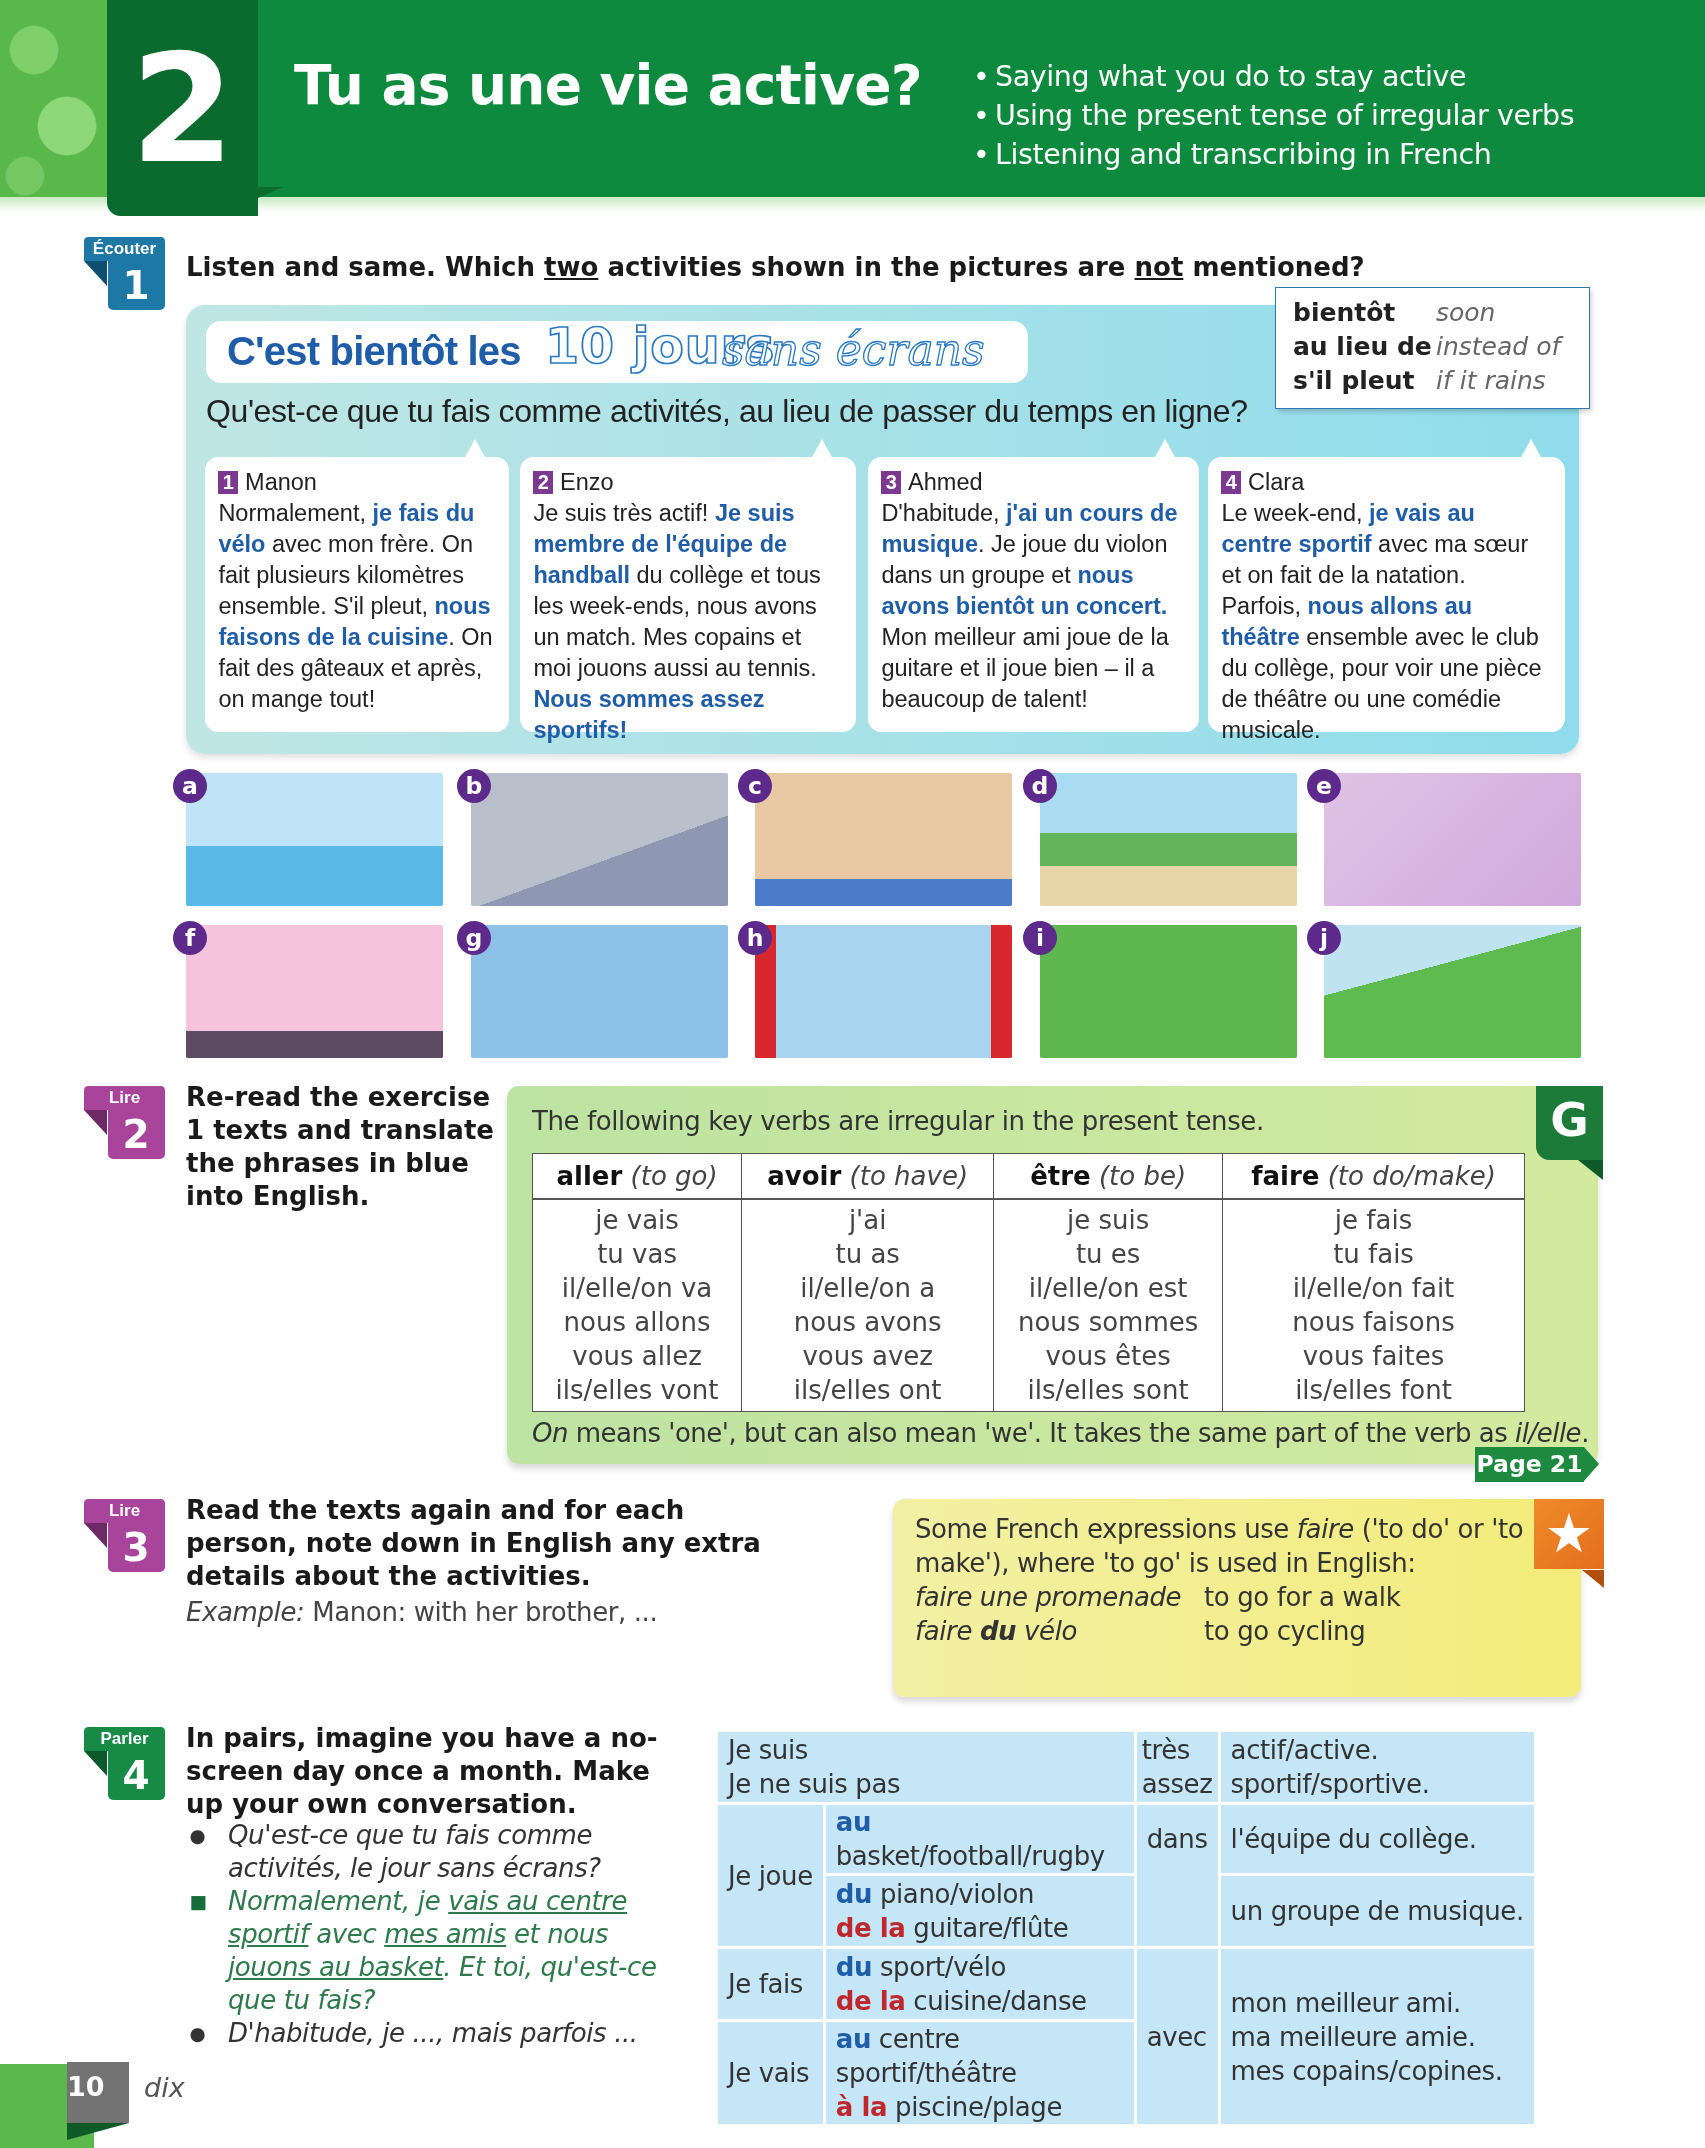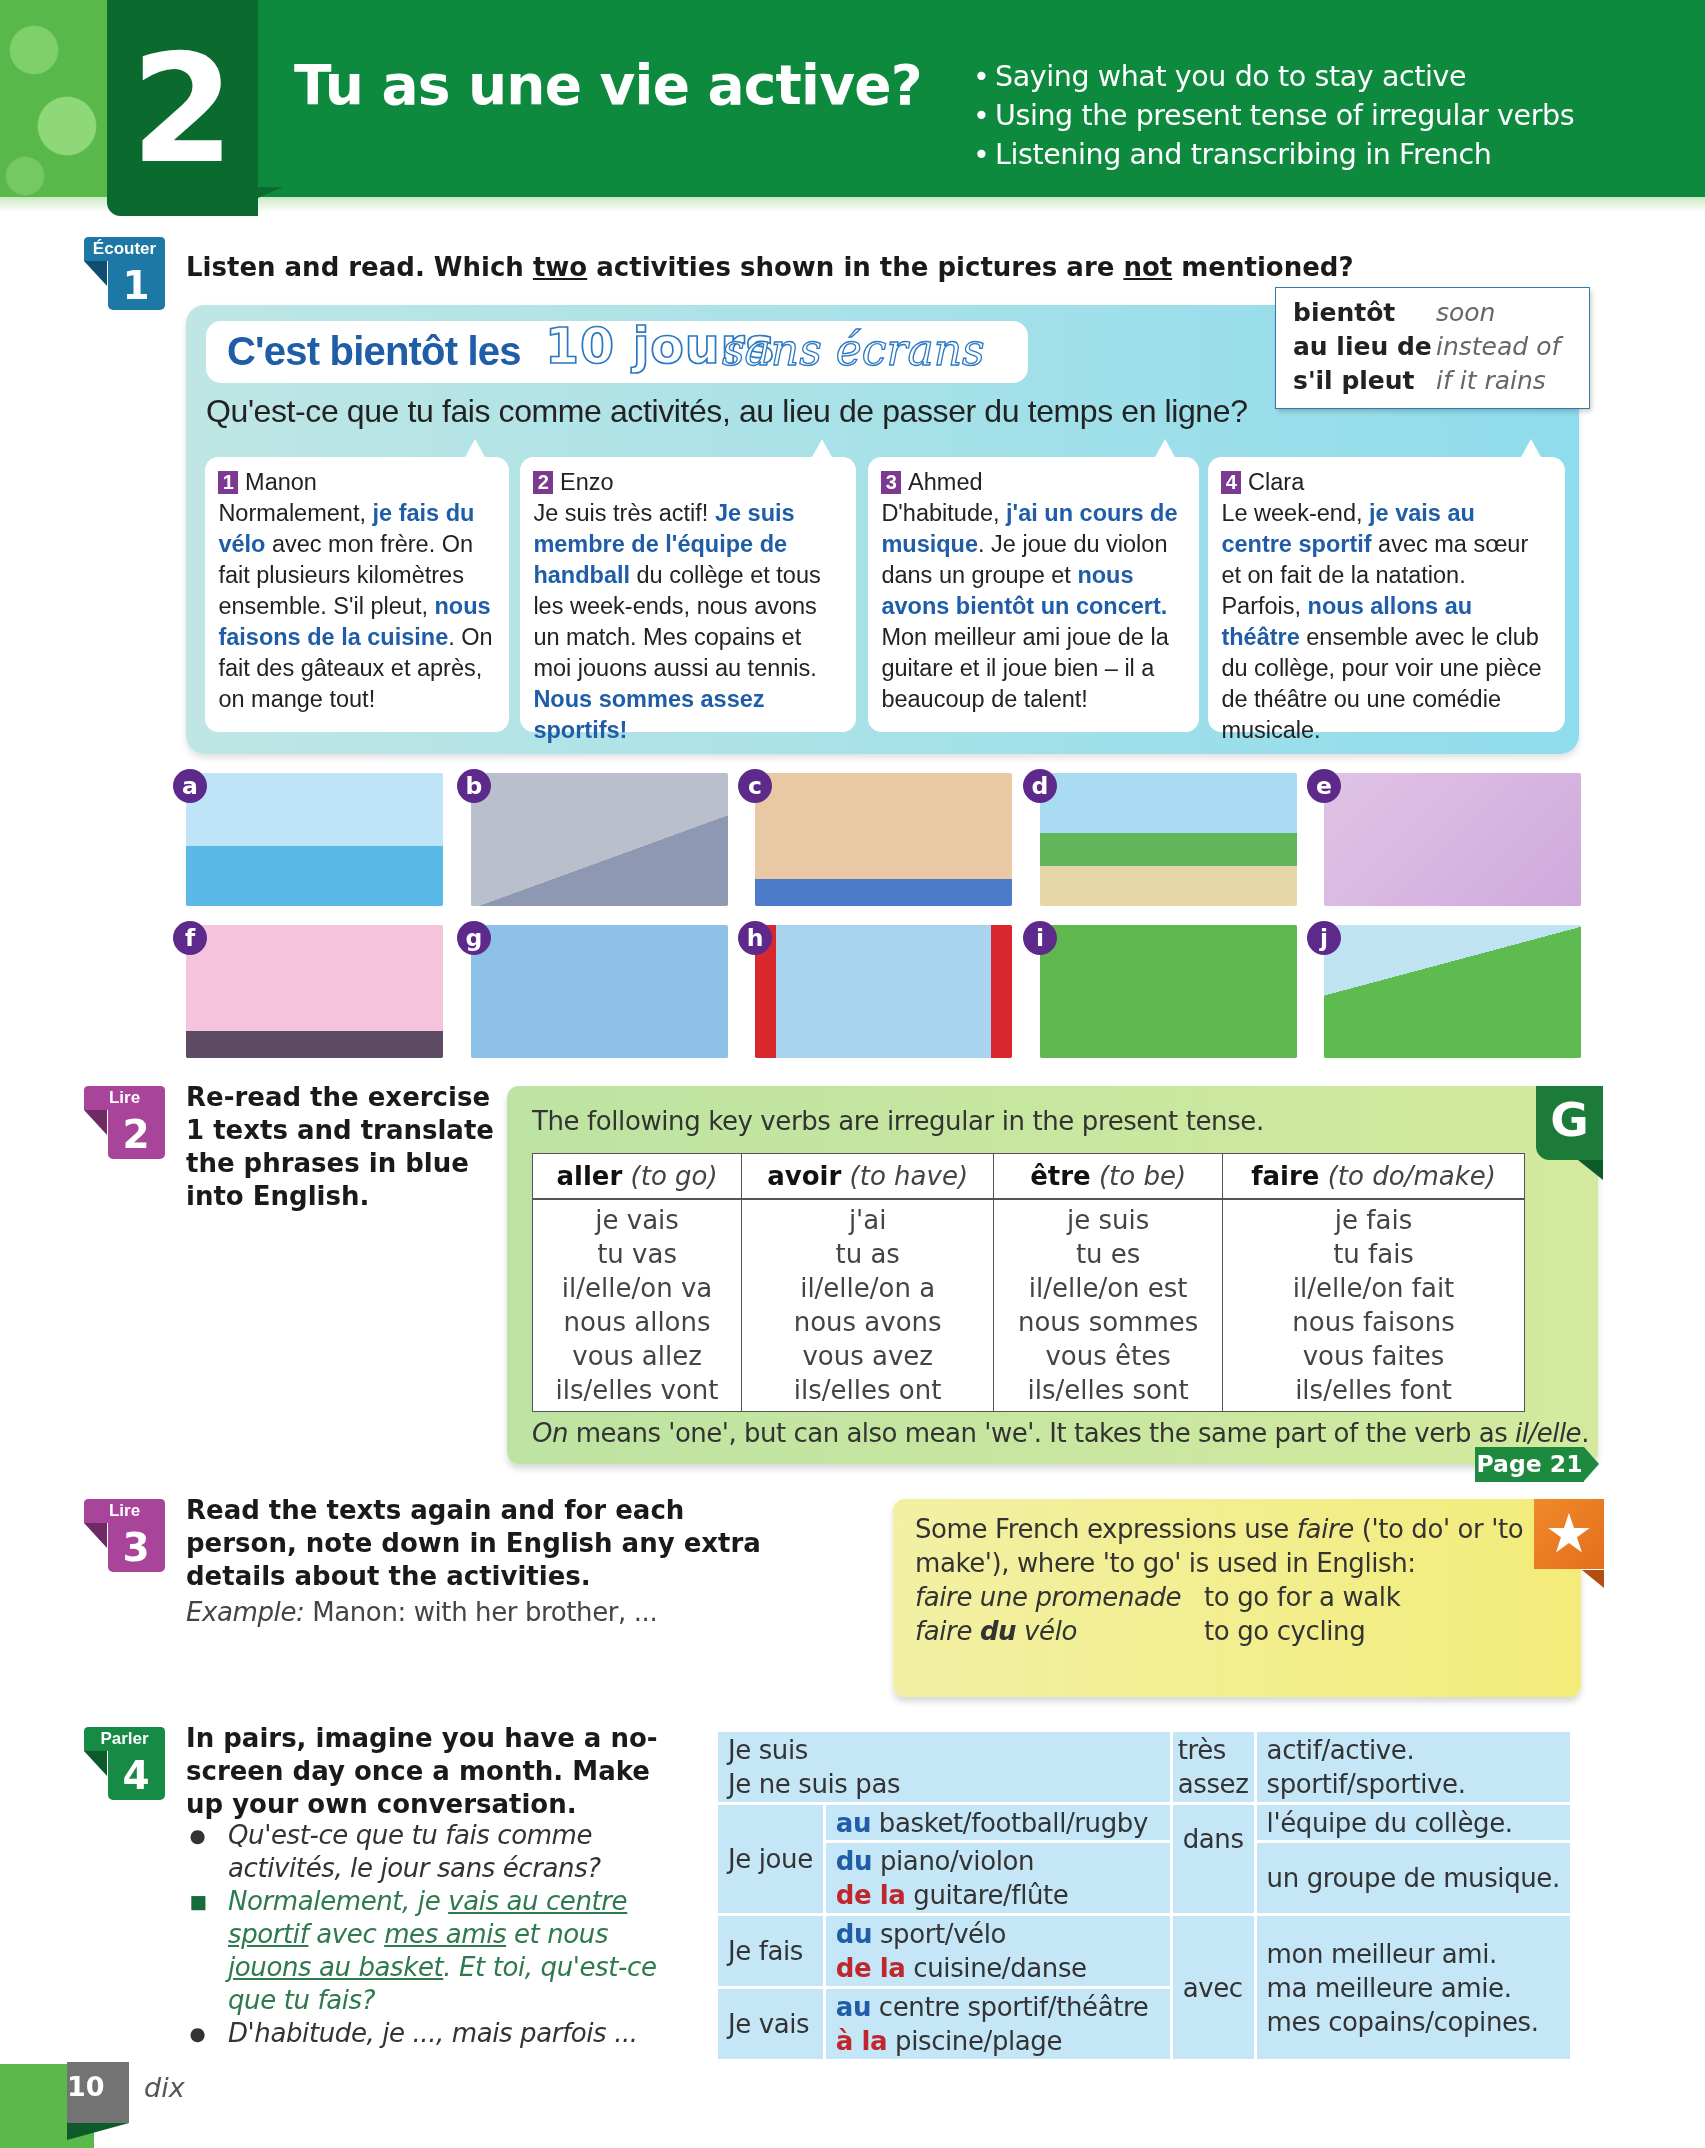--- a/index.html
+++ b/index.html
@@ -106,21 +106,21 @@
   <li>Using the present tense of irregular verbs</li>
   <li>Listening and transcribing in French</li>
 </ul>
 
 <div class="abs badge b-blue" style="left:84px;top:237px">
   <div class="lbl">Écouter</div>
   <div class="fold"></div>
   <div class="num">1</div>
 </div>
 <div class="abs instr" style="left:186px;top:250px">
-  <span>Listen and read. Which </span><u>two</u><span> activities shown in the pictures are </span><u>not</u><span> mentioned?</span>
+  <span>Listen and same. Which </span><u>two</u><span> activities shown in the pictures are </span><u>not</u><span> mentioned?</span>
 </div>
 
 <div class="abs panel"></div>
 <div class="abs banner"></div>
 <div class="abs banner-t1">C'est bientôt les</div>
 <div class="abs banner-t2">10 jours</div>
 <div class="abs banner-t3">sans écrans</div>
 <div class="abs question">Qu'est-ce que tu fais comme activités, au lieu de passer du temps en ligne?</div>
 
 <div class="abs gloss">
@@ -291,21 +291,21 @@
           <div>très</div>
           <div>assez</div>
         </td>
     <td>
           <div>actif/active.</div>
           <div>sportif/sportive.</div>
         </td>
   </tr>
   <tr style="height:35px">
     <td rowspan="2">Je joue</td>
-    <td style="width:344px"><span class="b">au</span><span> basket/football/rugby</span></td>
+    <td style="width:308px"><span class="b">au</span><span> basket/football/rugby</span></td>
     <td rowspan="2" style="vertical-align:top;padding-top:17px">dans</td>
     <td>l'équipe du collège.</td>
   </tr>
   <tr style="height:70px">
     <td>
           <div><span class="b">du</span><span> piano/violon</span></div>
           <div><span class="r">de la</span><span> guitare/flûte</span></div>
         </td>
     <td>un groupe de musique.</td>
   </tr>

